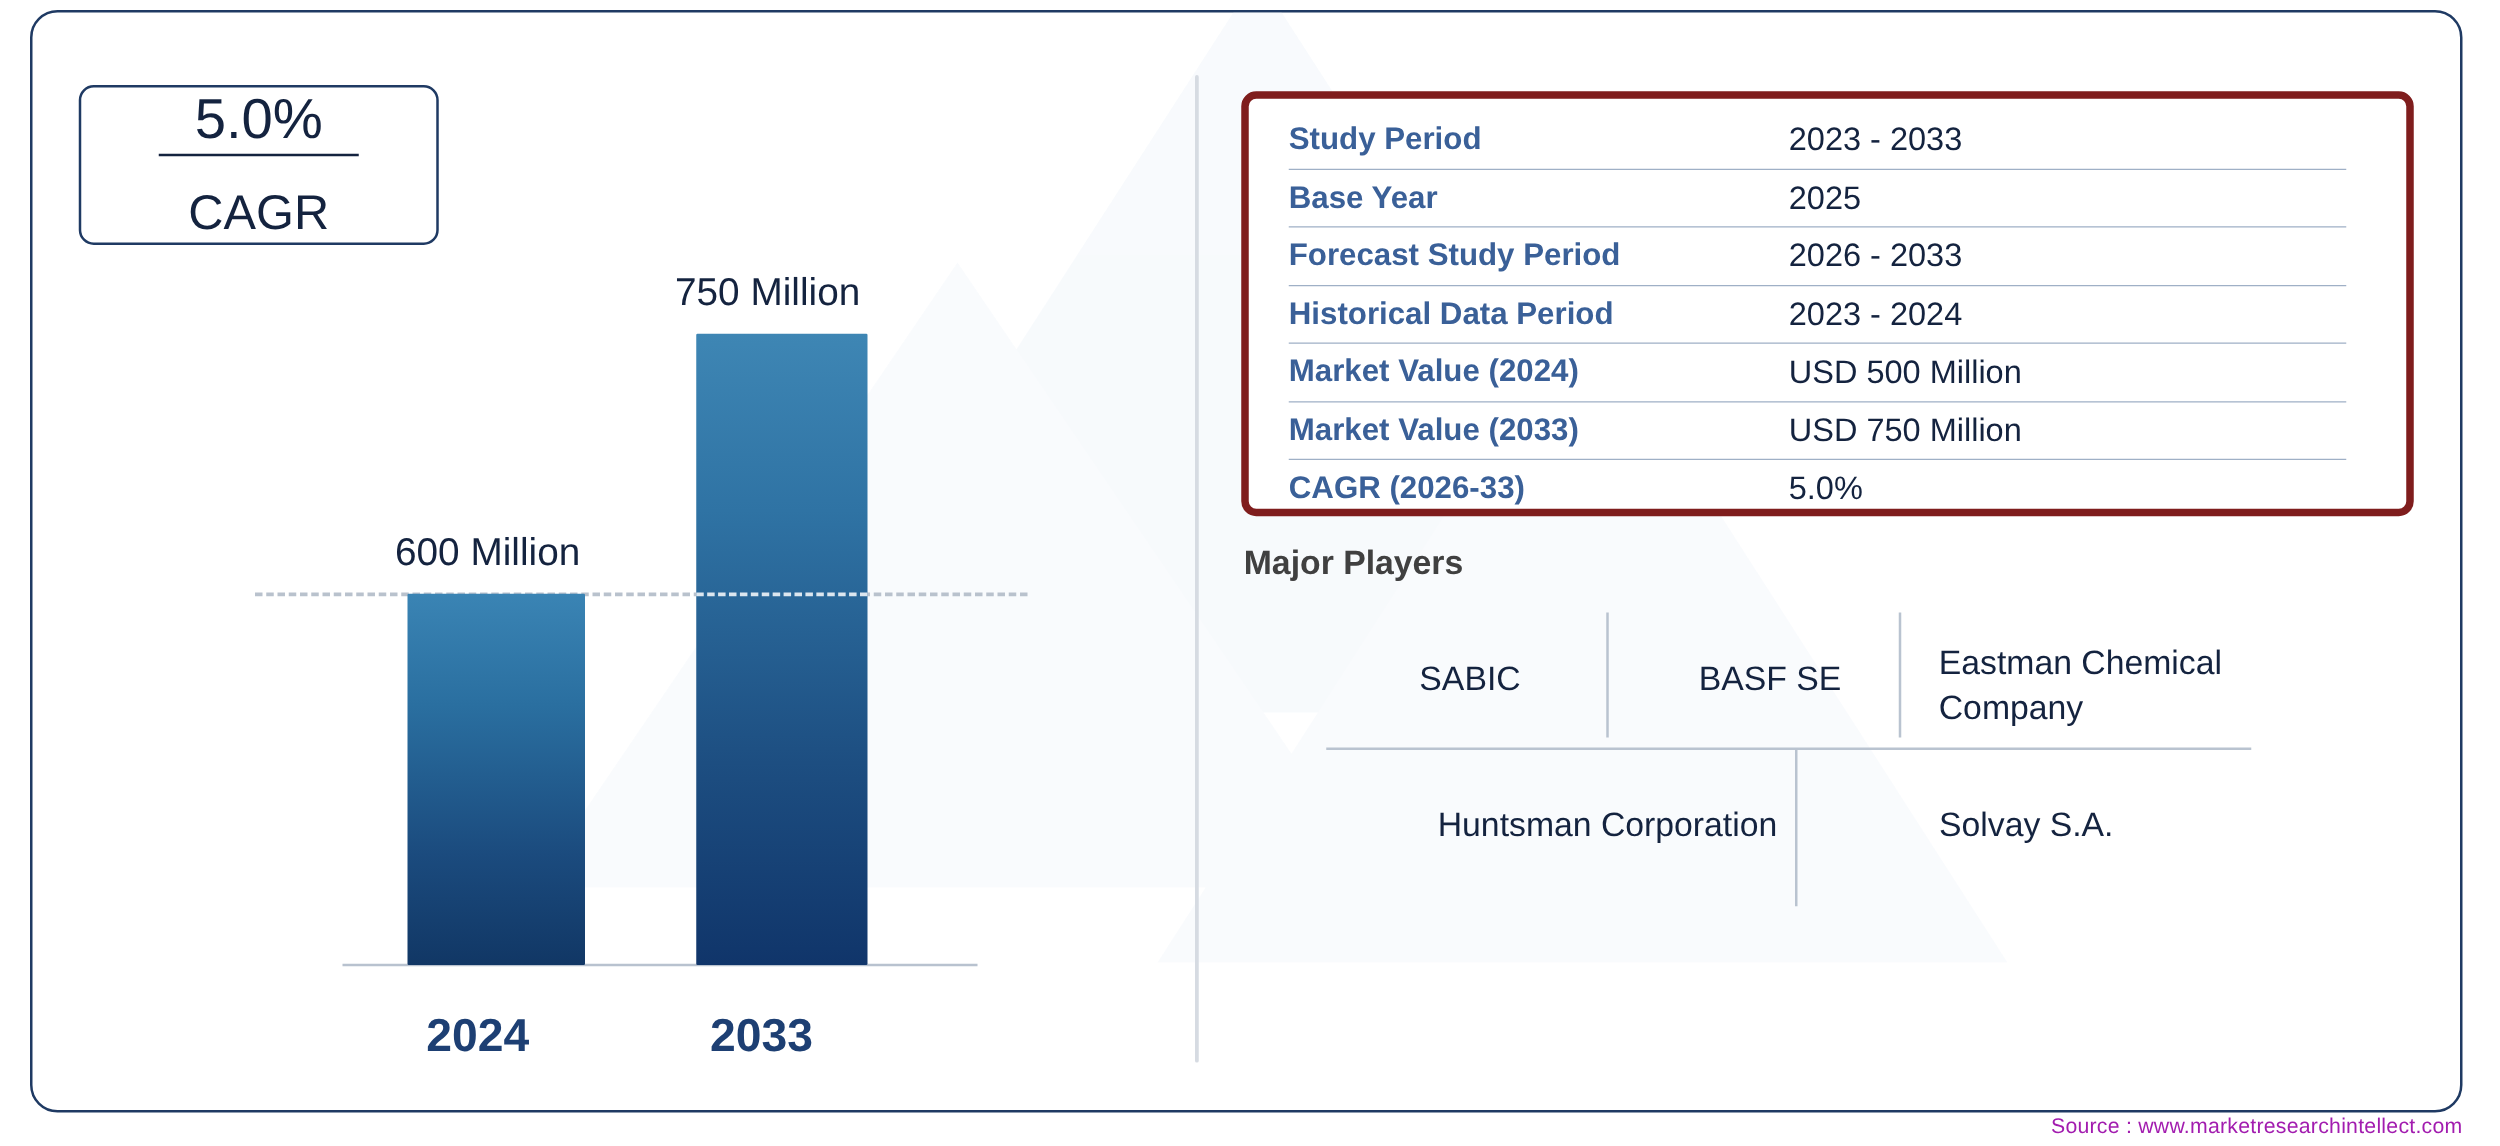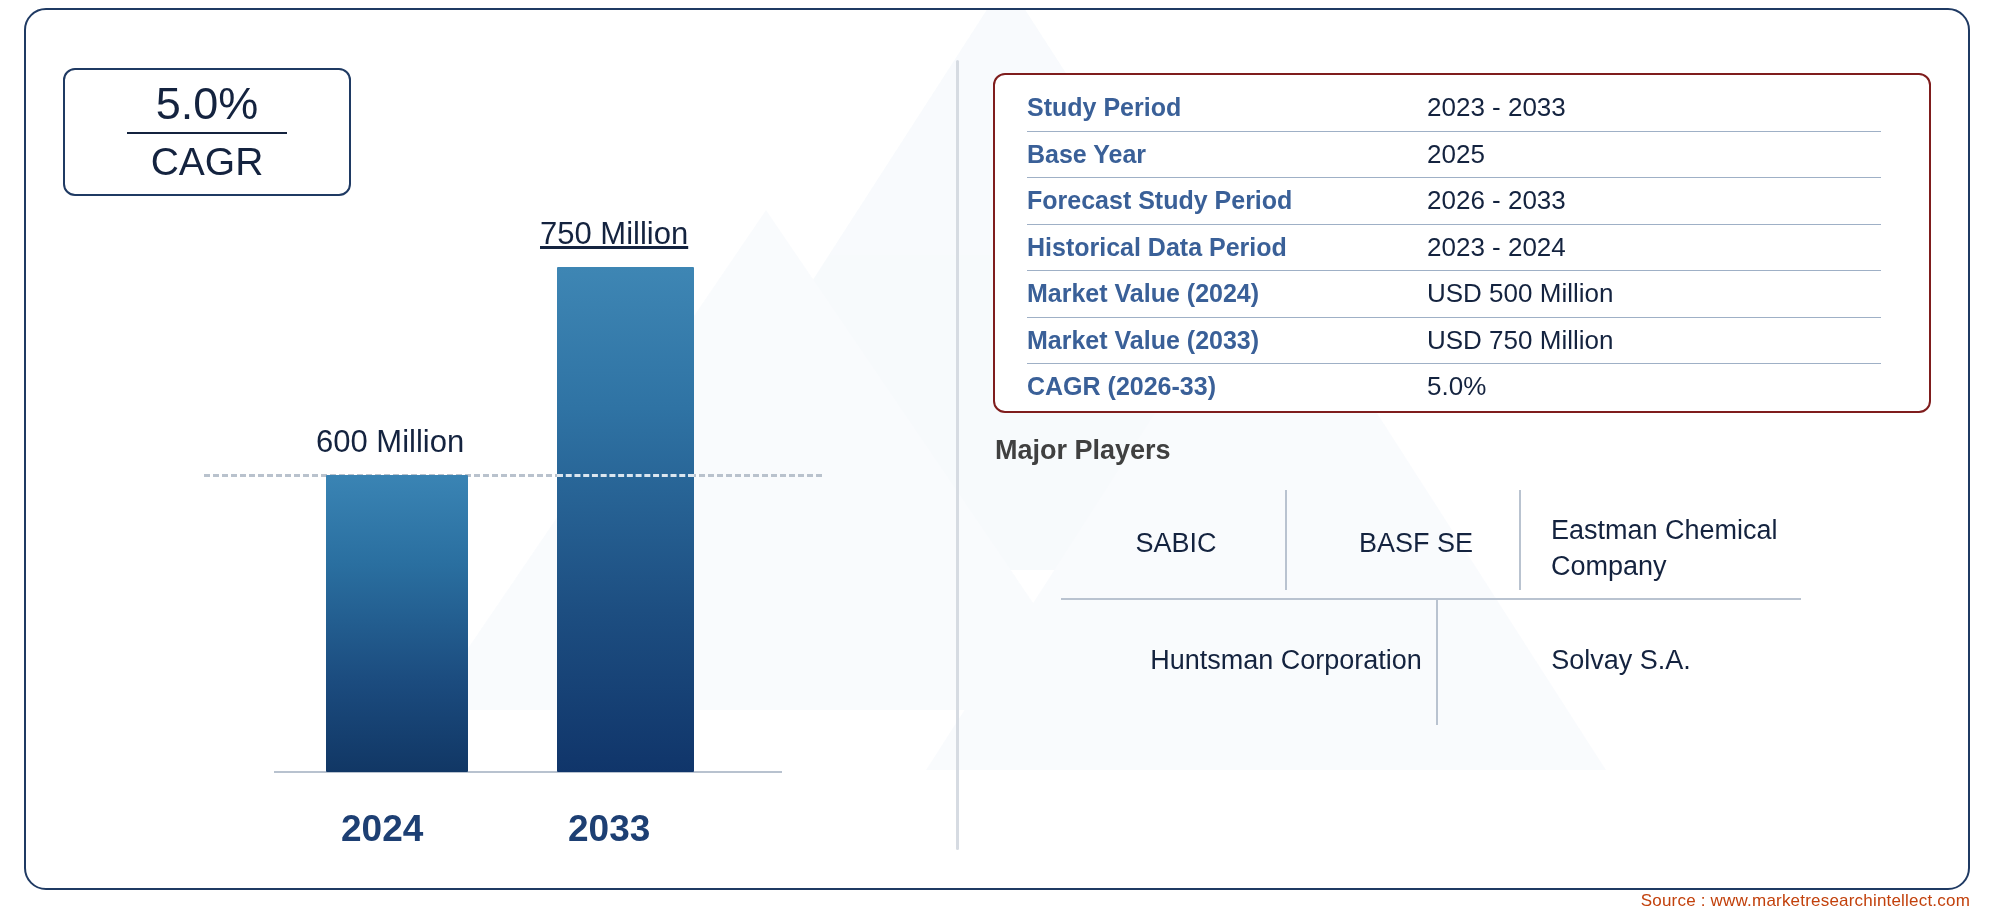--- a/index.html
+++ b/index.html
@@ -72,21 +72,21 @@
     color: #14233f;
     line-height: 1.0;
     padding-bottom: 6px;
     border-bottom: 2px solid #14233f;
     width: 160px;
     text-align: center;
   }
   #cagr-label {
     font-size: 39px;
     color: #14233f;
-    padding-top: 6px;
+    padding-top: 24px;
     text-align: center;
   }
 
   
   #chart {
     position: absolute;
     left: 0;
     top: 0;
     width: 930px;
     height: 882px;
@@ -111,21 +111,21 @@
     background: linear-gradient(to bottom, #3e86b4 0%, #2f73a4 28%, #1d4e81 68%, #10356a 100%);
   }
 
   .bar-label {
     position: absolute;
     font-size: 31px;
     color: #14233f;
     white-space: nowrap;
   }
   #label-2024-val { left: 290px; bottom: 432px; }
-  #label-2033-val { left: 514px; bottom: 640px; text-decoration: underline; }
+  #label-2033-val { left: 514px; bottom: 640px; }
 
   .axis-label {
     position: absolute;
     font-size: 37px;
     font-weight: bold;
     color: #1d3f73;
     white-space: nowrap;
   }
   #axis-2024 { left: 315px; bottom: 42px; }
   #axis-2033 { left: 542px; bottom: 42px; text-align: right; }
@@ -176,21 +176,21 @@
     width: 990px;
     height: 882px;
   }
 
   #info-box {
     position: absolute;
     left: 12px;
     top: 63px;
     width: 938px;
     height: 340px;
-    border: 2px solid #7f1d1d;
+    border: 6px solid #7f1d1d;
     border-radius: 12px;
     box-sizing: border-box;
     padding: 10px 48px 10px 32px;
     background: #ffffff;
   }
   .info-row {
     display: flex;
     align-items: center;
     height: 45.5px;
     border-bottom: 1px solid #9fb0c6;
@@ -246,21 +246,21 @@
   #sep-v2 { left: 498px; top: 10px; width: 2px; height: 100px; }
   #sep-h1 { left: 40px; top: 118px; width: 740px; height: 2px; }
   #sep-v3 { left: 415px; top: 120px; width: 2px; height: 125px; }
 
   
   #source {
     position: absolute;
     right: 30px;
     bottom: 6px;
     font-size: 17px;
-    color: #c2410c;
+    color: #a21caf;
     letter-spacing: 0.2px;
   }
 </style>
 </head>
 <body>
 
 <div id="page">
 
   <div id="card">
 

